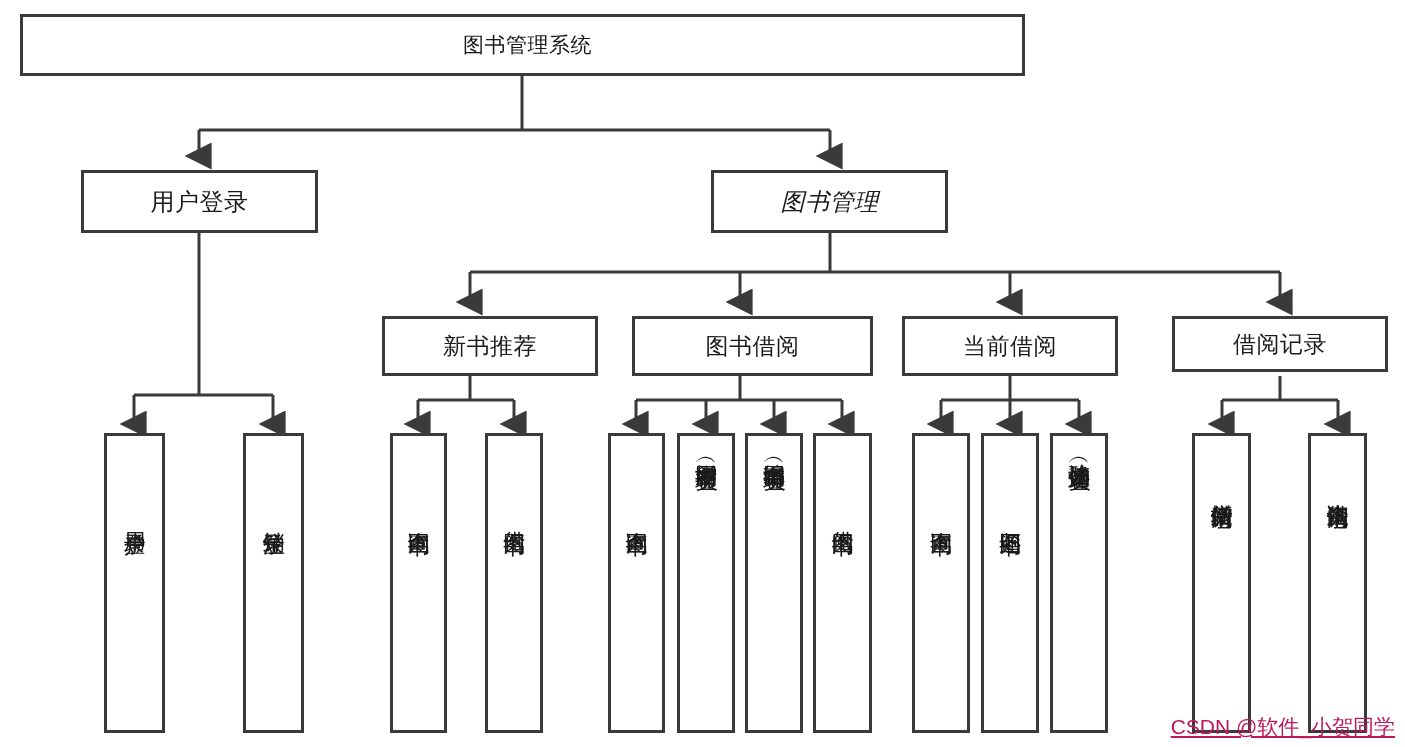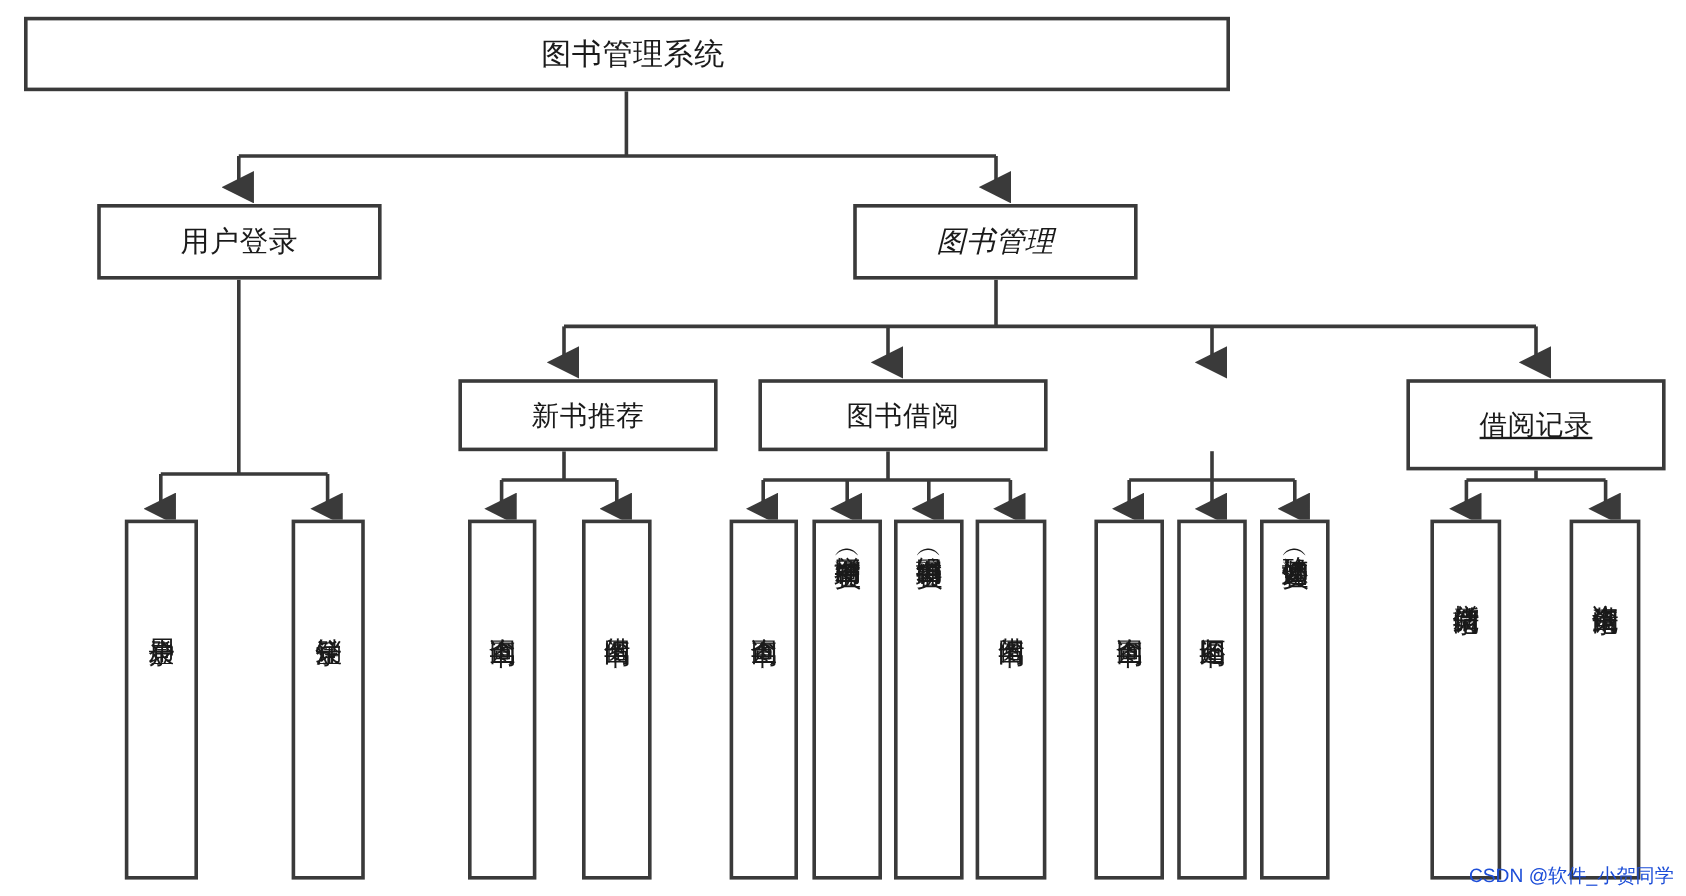--- a/index.html
+++ b/index.html
@@ -35,21 +35,21 @@
     justify-content: center;
     color: #1a1a1a;
     z-index: 2;
   }
   .node .lbl {
     display: block;
     text-align: center;
     line-height: 1.15;
     letter-spacing: 0.5px;
   }
-  .node.root   { font-size: 25px; padding-left: 10px; }
+  .node.root   { font-size: 21px; padding-left: 10px; }
   .node.lvl2   { font-size: 24px; }
   .node.lvl3   { font-size: 23px; }
   .node.leaf {
     align-items: flex-start;
     justify-content: center;
     padding-top: 8px;
     font-size: 22px;
   }
   .node.leaf .lbl {
     writing-mode: vertical-rl;
@@ -58,24 +58,25 @@
     letter-spacing: 1px;
     white-space: pre;
   }
   .node.leaf.mid .lbl { margin-top: 70px; }
   .node.leaf.midsm .lbl { margin-top: 42px; }
   .node.leaf.top .lbl { margin-top: 2px; }
   .watermark {
     position: absolute;
     right: 10px;
     bottom: 6px;
-    font-size: 16px;
-    color: #1d4ed8;
+    font-size: 21px;
+    color: #be185d;
     z-index: 5;
     white-space: nowrap;
+    text-decoration: underline;
   }
 </style>
 </head>
 <body>
 
 <div id="canvas">
 
   <svg id="edges" viewBox="0 0 1405 747" xmlns="http://www.w3.org/2000/svg">
     <defs>
       <marker id="arrow" markerWidth="9" markerHeight="9" refX="4.5" refY="4.2" orient="auto" markerUnits="strokeWidth">
@@ -136,21 +137,24 @@
   <div class="node lvl2" style="left:711px; top:170px; width:237px; height:63px;font-style:italic;">
     <span class="lbl">图书管理</span>
   </div>
 
   <div class="node lvl3" style="left:362px; top:316px; width:216px; height:60px;margin-left:20px;">
     <span class="lbl">新书推荐</span>
   </div>
   <div class="node lvl3" style="left:632px; top:316px; width:241px; height:60px;">
     <span class="lbl">图书借阅</span>
   </div>
-  <div class="node lvl3" style="left:1172px; top:316px; width:216px; height:76px;text-decoration:underline;">
+  <div class="node lvl3" style="left:902px; top:316px; width:216px; height:60px;">
+    <span class="lbl">当前借阅</span>
+  </div>
+  <div class="node lvl3" style="left:1172px; top:316px; width:216px; height:56px;">
     <span class="lbl">借阅记录</span>
   </div>
 
   <div class="node leaf mid" style="left:104px; top:433px; width:61px; height:300px;">
     <span class="lbl">用户登录</span>
   </div>
   <div class="node leaf mid" style="left:243px; top:433px; width:61px; height:300px;">
     <span class="lbl">注销登录</span>
   </div>
 

